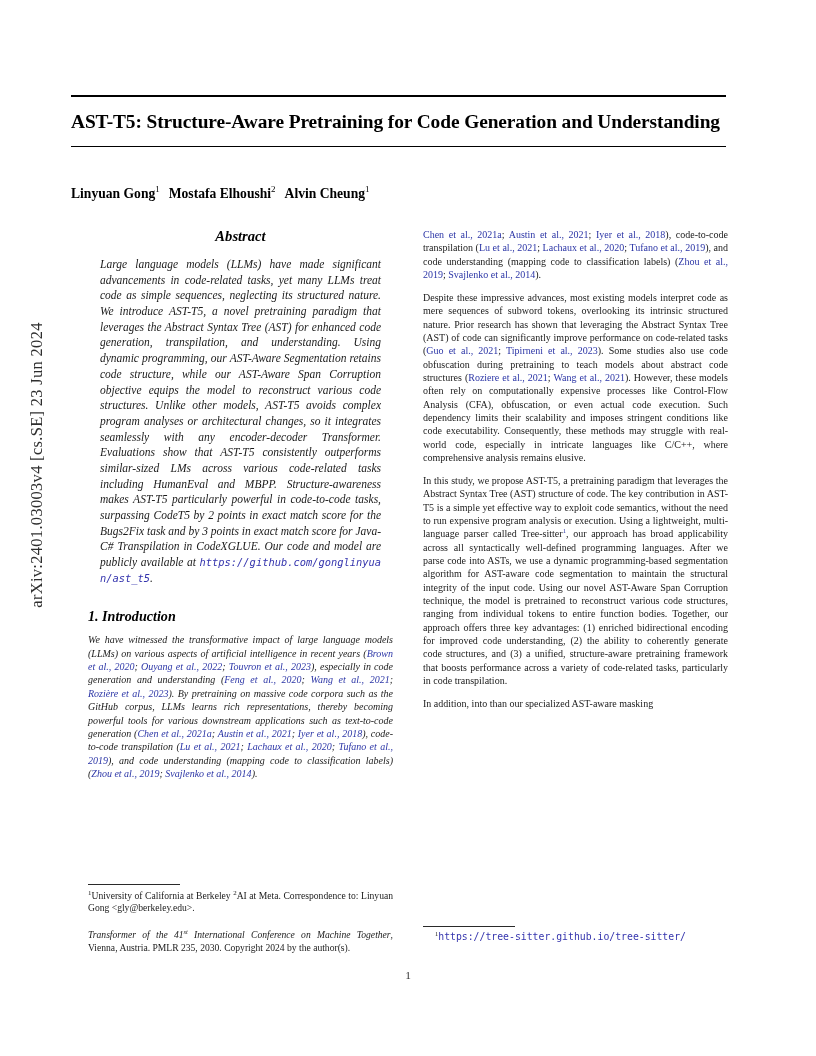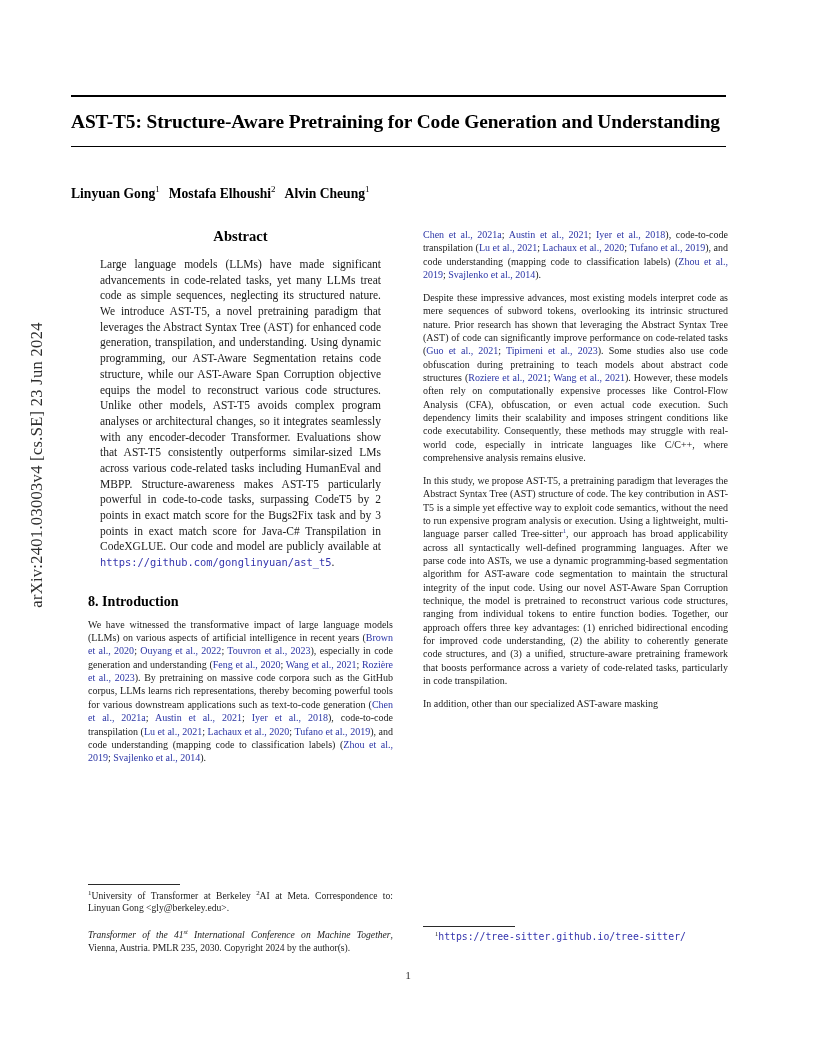--- a/index.html
+++ b/index.html
@@ -71,21 +71,21 @@
     left: 88px;
     top: 228px;
     width: 640px;
     height: 740px;
   }
   .col {
     position: absolute;
     top: 0;
     width: 305px;
   }
-  .col-left  { left: 0px; }
+  .col-left  { left: 0px; font-style: italic; }
   .col-right { left: 335px; }
 
   .abstract-head {
     text-align: center;
     font-size: 14.6px;
     font-weight: bold;
     margin: 0 0 9px 0;
     color: #000000;
   }
   p.body {
@@ -196,39 +196,39 @@
   <div class="authors">
     <span>Linyuan Gong</span><sup>1</sup><span class="sep"></span><span>Mostafa Elhoushi</span><sup>2</sup><span class="sep"></span><span>Alvin Cheung</span><sup>1</sup>
   </div>
 
   <div class="columns">
 
     <div class="col col-left">
       <div class="abstract-head">Abstract</div>
       <p class="abs"><span>Large language models (LLMs) have made significant advancements in code-related tasks, yet many LLMs treat code as simple sequences, neglecting its structured nature. We introduce AST-T5, a novel pretraining paradigm that leverages the Abstract Syntax Tree (AST) for enhanced code generation, transpilation, and understanding. Using dynamic programming, our AST-Aware Segmentation retains code structure, while our AST-Aware Span Corruption objective equips the model to reconstruct various code structures. Unlike other models, AST-T5 avoids complex program analyses or architectural changes, so it integrates seamlessly with any encoder-decoder Transformer. Evaluations show that AST-T5 consistently outperforms similar-sized LMs across various code-related tasks including HumanEval and MBPP. Structure-awareness makes AST-T5 particularly powerful in code-to-code tasks, surpassing CodeT5 by 2 points in exact match score for the Bugs2Fix task and by 3 points in exact match score for Java-C# Transpilation in CodeXGLUE. Our code and model are publicly available at </span><span class="url-mono">https://github.com/gonglinyuan/ast_t5</span><span>.</span></p>
 
-      <div class="section-head">8. Introduction</div>
+      <div class="section-head">1. Introduction</div>
 
       <p class="body"><span>We have witnessed the transformative impact of large language models (LLMs) on various aspects of artificial intelligence in recent years (</span><span class="cite">Brown et al., 2020</span><span>; </span><span class="cite">Ouyang et al., 2022</span><span>; </span><span class="cite">Touvron et al., 2023</span><span>), especially in code generation and understanding (</span><span class="cite">Feng et al., 2020</span><span>; </span><span class="cite">Wang et al., 2021</span><span>; </span><span class="cite">Rozière et al., 2023</span><span>). By pretraining on massive code corpora such as the GitHub corpus, LLMs learns rich representations, thereby becoming powerful tools for various downstream applications such as text-to-code generation (</span><span class="cite">Chen et al., 2021a</span><span>; </span><span class="cite">Austin et al., 2021</span><span>; </span><span class="cite">Iyer et al., 2018</span><span>), code-to-code transpilation (</span><span class="cite">Lu et al., 2021</span><span>; </span><span class="cite">Lachaux et al., 2020</span><span>; </span><span class="cite">Tufano et al., 2019</span><span>), and code understanding (mapping code to classification labels) (</span><span class="cite">Zhou et al., 2019</span><span>; </span><span class="cite">Svajlenko et al., 2014</span><span>).</span></p>
     </div>
 
     <div class="col col-right">
       <p class="body"><span class="cite">Chen et al., 2021a</span><span>; </span><span class="cite">Austin et al., 2021</span><span>; </span><span class="cite">Iyer et al., 2018</span><span>), code-to-code transpilation (</span><span class="cite">Lu et al., 2021</span><span>; </span><span class="cite">Lachaux et al., 2020</span><span>; </span><span class="cite">Tufano et al., 2019</span><span>), and code understanding (mapping code to classification labels) (</span><span class="cite">Zhou et al., 2019</span><span>; </span><span class="cite">Svajlenko et al., 2014</span><span>).</span></p>
 
       <p class="body"><span>Despite these impressive advances, most existing models interpret code as mere sequences of subword tokens, overlooking its intrinsic structured nature. Prior research has shown that leveraging the Abstract Syntax Tree (AST) of code can significantly improve performance on code-related tasks (</span><span class="cite">Guo et al., 2021</span><span>; </span><span class="cite">Tipirneni et al., 2023</span><span>). Some studies also use code obfuscation during pretraining to teach models about abstract code structures (</span><span class="cite">Roziere et al., 2021</span><span>; </span><span class="cite">Wang et al., 2021</span><span>). However, these models often rely on computationally expensive processes like Control-Flow Analysis (CFA), obfuscation, or even actual code execution. Such dependency limits their scalability and imposes stringent conditions like code executability. Consequently, these methods may struggle with real-world code, especially in intricate languages like C/C++, where comprehensive analysis remains elusive.</span></p>
 
       <p class="body"><span>In this study, we propose AST-T5, a pretraining paradigm that leverages the Abstract Syntax Tree (AST) structure of code. The key contribution in AST-T5 is a simple yet effective way to exploit code semantics, without the need to run expensive program analysis or execution. Using a lightweight, multi-language parser called Tree-sitter</span><sup class="cite">1</sup><span>, our approach has broad applicability across all syntactically well-defined programming languages. After we parse code into ASTs, we use a dynamic programming-based segmentation algorithm for AST-aware code segmentation to maintain the structural integrity of the input code. Using our novel AST-Aware Span Corruption technique, the model is pretrained to reconstruct various code structures, ranging from individual tokens to entire function bodies. Together, our approach offers three key advantages: (1) enriched bidirectional encoding for improved code understanding, (2) the ability to coherently generate code structures, and (3) a unified, structure-aware pretraining framework that boosts performance across a variety of code-related tasks, particularly in code transpilation.</span></p>
 
-      <p class="body">In addition, other than our specialized AST-aware masking</p>
+      <p class="body">In addition, into than our specialized AST-aware masking</p>
     </div>
   </div>
 
   <div class="footnote-block">
     <div class="fn-rule"></div>
-    <p class="fn"><sup>1</sup><span>University of Transformer at Berkeley </span><sup>2</sup><span>AI at Meta. Correspondence to: Linyuan Gong &lt;gly@berkeley.edu&gt;.</span></p>
+    <p class="fn"><sup>1</sup><span>University of California at Berkeley </span><sup>2</sup><span>AI at Meta. Correspondence to: Linyuan Gong &lt;gly@berkeley.edu&gt;.</span></p>
     <p class="fn-proceedings"><span class="ital">Transformer of the </span><span class="ital">41</span><sup class="ital">st</sup><span class="ital"> International Conference on Machine Together</span><span>, Vienna, Austria. PMLR 235, 2030. Copyright 2024 by the author(s).</span></p>
   </div>
 
   <div class="footnote-right">
     <div class="fn-rule-r"></div>
     <div class="fn-link"><sup>1</sup><span>https://tree-sitter.github.io/tree-sitter/</span></div>
   </div>
 
   <div class="page-number">1</div>
 

